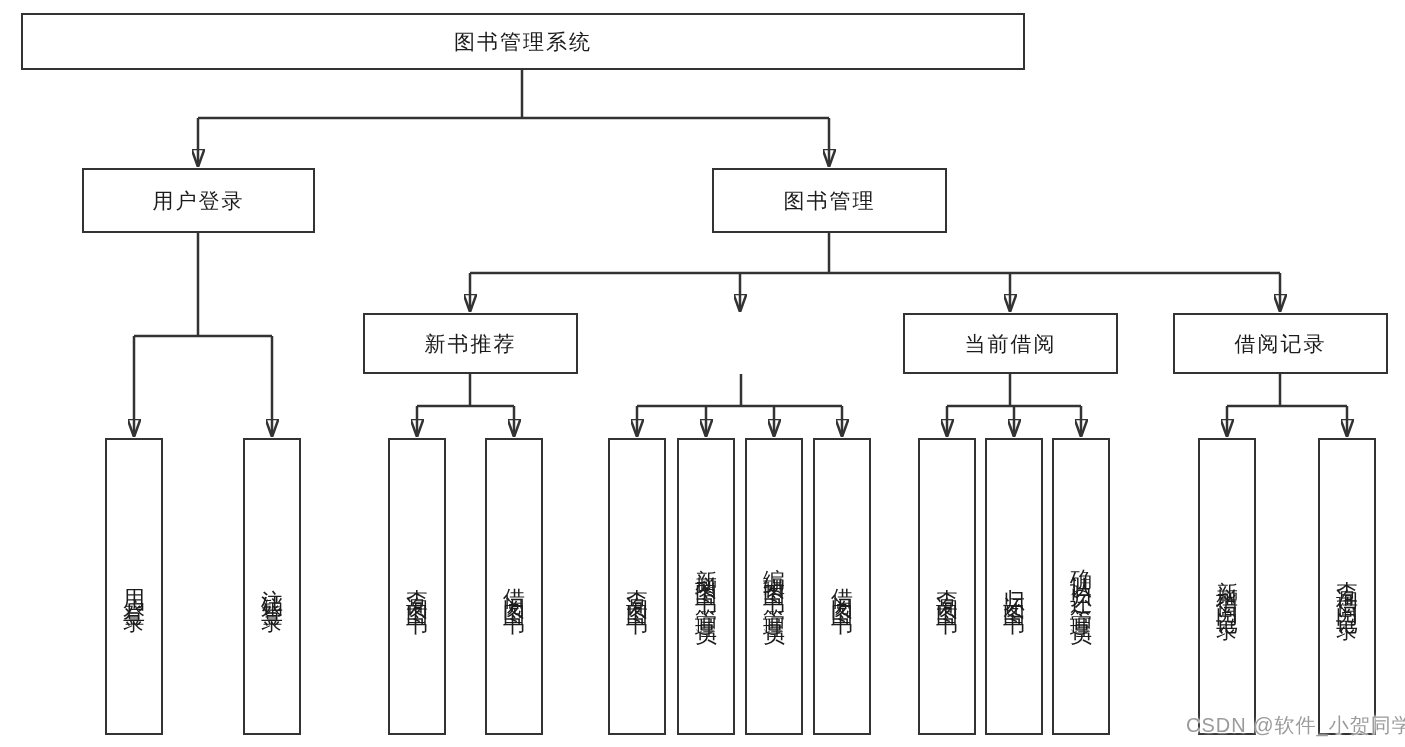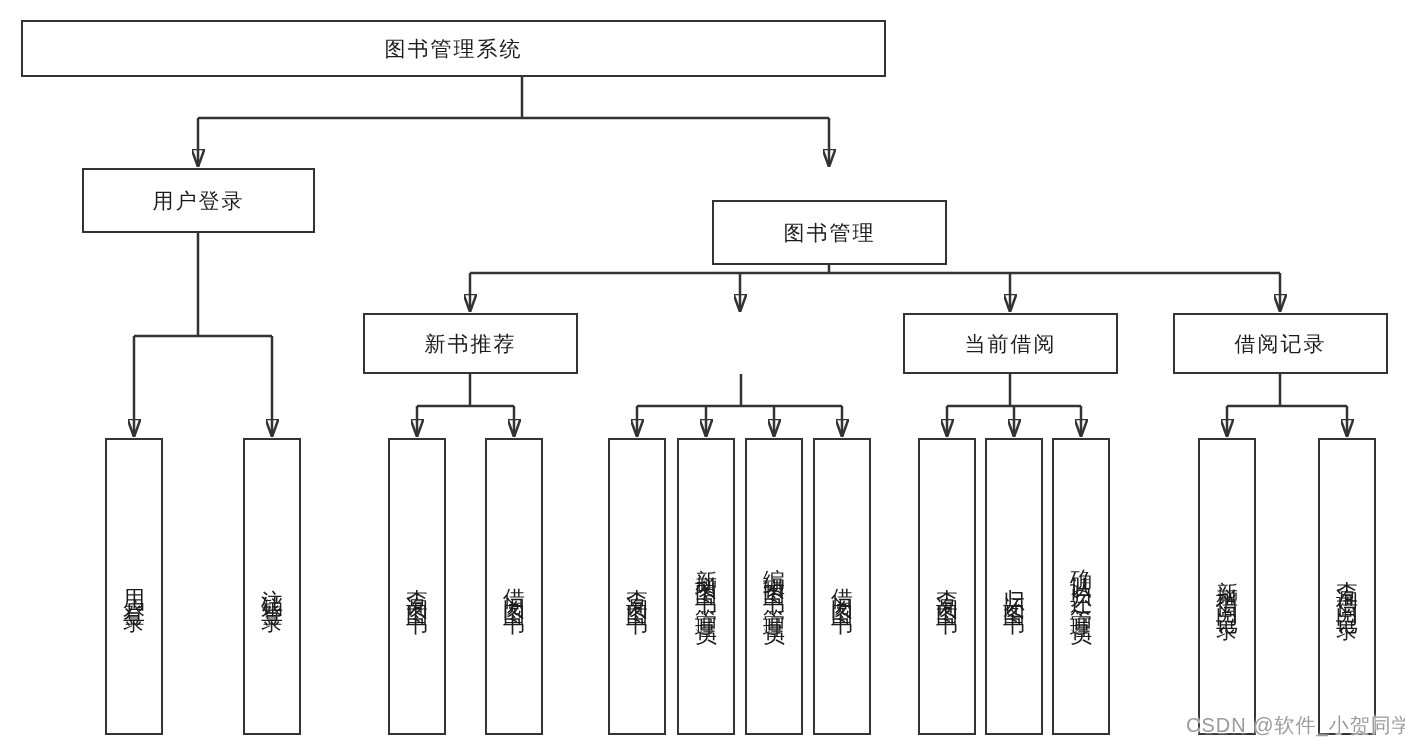--- a/index.html
+++ b/index.html
@@ -41,23 +41,23 @@
   }
   .leaf .lbl{
     writing-mode:vertical-rl;
     text-orientation:mixed;
     font-size:22px;
     letter-spacing:8px;
     line-height:1;
     white-space:nowrap;
   }
   
-  .n-root{left:21px;top:20px;width:865px;height:57px;}
+  .n-root{left:21px;top:13px;width:1004px;height:57px;}
   .n-l2a{left:82px;top:168px;width:233px;height:65px;}
-  .n-l2b{left:712px;top:168px;width:235px;height:65px;margin-top:32px;}
+  .n-l2b{left:712px;top:168px;width:235px;height:65px;}
   .n-l3{top:313px;width:215px;height:61px;}
   .n-l3a{left:363px;} .n-l3b{left:633px;} .n-l3c{left:903px;} .n-l3d{left:1173px;}
   .leaf{top:438px;width:58px;height:297px;}
   .lf1{left:105px;}  .lf2{left:243px;}
   .lf3{left:388px;}  .lf4{left:485px;}
   .lf5{left:608px;}  .lf6{left:677px;}  .lf7{left:745px;}  .lf8{left:813px;}
   .lf9{left:918px;}  .lf10{left:985px;} .lf11{left:1052px;}
   .lf12{left:1198px;}.lf13{left:1318px;}
   #watermark{
     position:absolute;left:1186px;top:712px;

